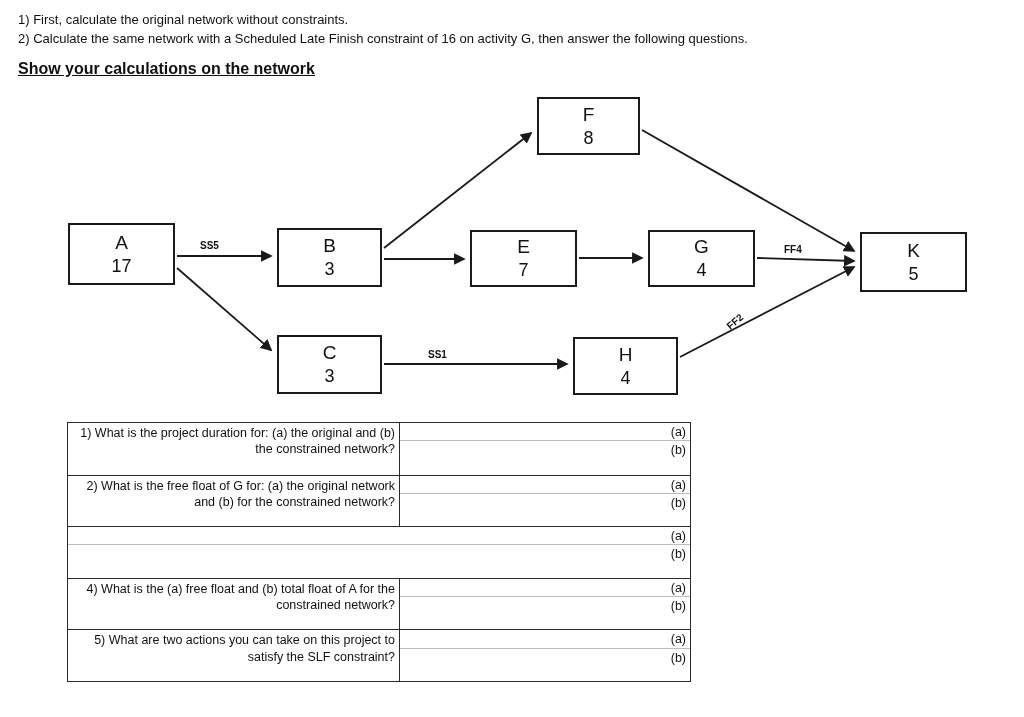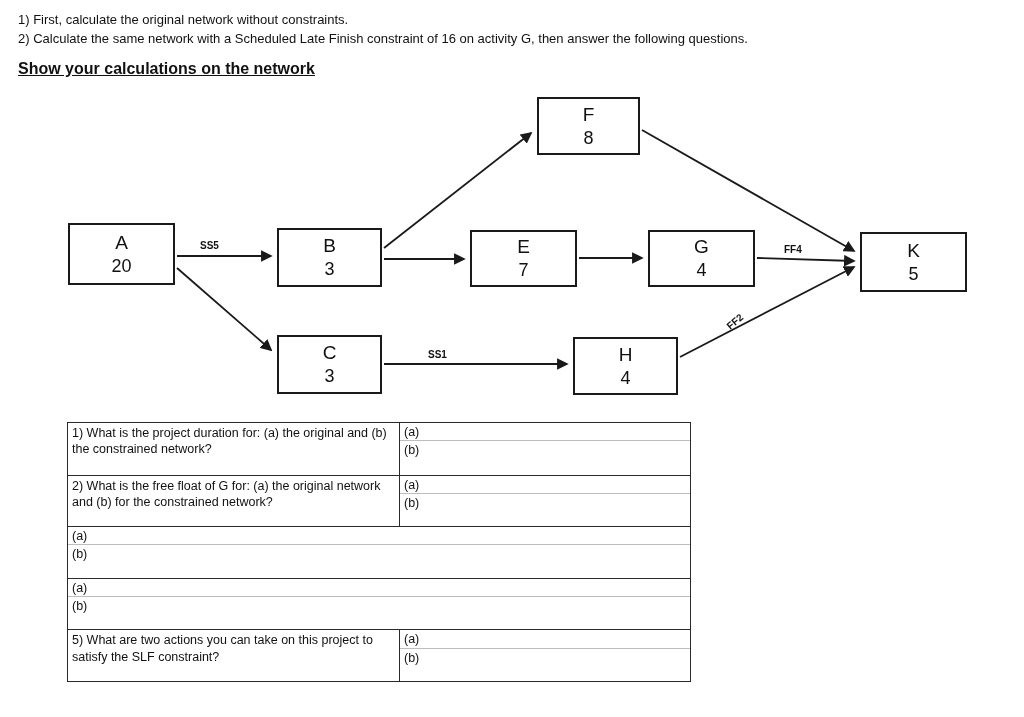--- a/index.html
+++ b/index.html
@@ -4,20 +4,21 @@
 <style>
   html, body { margin: 0; padding: 0; background: #e8e8e8; }
   .page {
     position: relative;
     width: 1024px;
     height: 717px;
     background: #ffffff;
     font-family: "Liberation Sans", sans-serif;
     color: #111;
     overflow: hidden;
+    text-align: right;
   }
   .instr { position: absolute; left: 18px; font-size: 13px; white-space: nowrap; }
   .instr-1 { top: 12px; }
   .instr-2 { top: 31px; }
   .heading {
     position: absolute; left: 18px; top: 60px;
     font-size: 16px; font-weight: bold; text-decoration: underline;
     white-space: nowrap;
   }
   .edges { position: absolute; left: 0; top: 0; pointer-events: none; }
@@ -90,21 +91,21 @@
     <line x1="384" y1="259" x2="464" y2="259" stroke="#1a1a1a" stroke-width="1.8" marker-end="url(#arrow)"></line>
     <line x1="642" y1="130" x2="854" y2="251" stroke="#1a1a1a" stroke-width="1.8" marker-end="url(#arrow)"></line>
     <line x1="579" y1="258" x2="642" y2="258" stroke="#1a1a1a" stroke-width="1.8" marker-end="url(#arrow)"></line>
     <line x1="757" y1="258" x2="854" y2="261" stroke="#1a1a1a" stroke-width="1.8" marker-end="url(#arrow)"></line>
     <line x1="384" y1="364" x2="567" y2="364" stroke="#1a1a1a" stroke-width="1.8" marker-end="url(#arrow)"></line>
     <line x1="680" y1="357" x2="854" y2="267" stroke="#1a1a1a" stroke-width="1.8" marker-end="url(#arrow)"></line>
   </svg>
 
   <div class="node node-a">
     <div class="letter">A</div>
-    <div class="dur">20</div>
+    <div class="dur">17</div>
   </div>
   <div class="node node-b">
     <div class="letter">B</div>
     <div class="dur">3</div>
   </div>
   <div class="node node-c">
     <div class="letter">C</div>
     <div class="dur">3</div>
   </div>
   <div class="node node-e">
@@ -148,20 +149,21 @@
         <div class="sub-b">(b)</div>
       </div>
     </div>
     <div class="qrow">
       <div class="acell">
         <div class="sub-a">(a)</div>
         <div class="sub-b">(b)</div>
       </div>
     </div>
     <div class="qrow">
+      <div class="qcell">4) What is the (a) free float and (b) total float of A for the constrained network?</div>
       <div class="acell">
         <div class="sub-a">(a)</div>
         <div class="sub-b">(b)</div>
       </div>
     </div>
     <div class="qrow">
       <div class="qcell">5) What are two actions you can take on this project to satisfy the SLF constraint?</div>
       <div class="acell">
         <div class="sub-a">(a)</div>
         <div class="sub-b">(b)</div>

